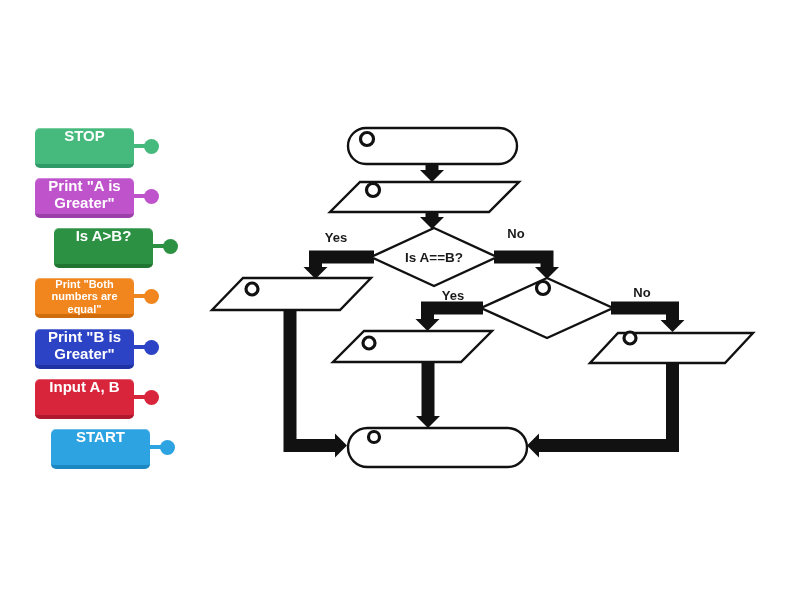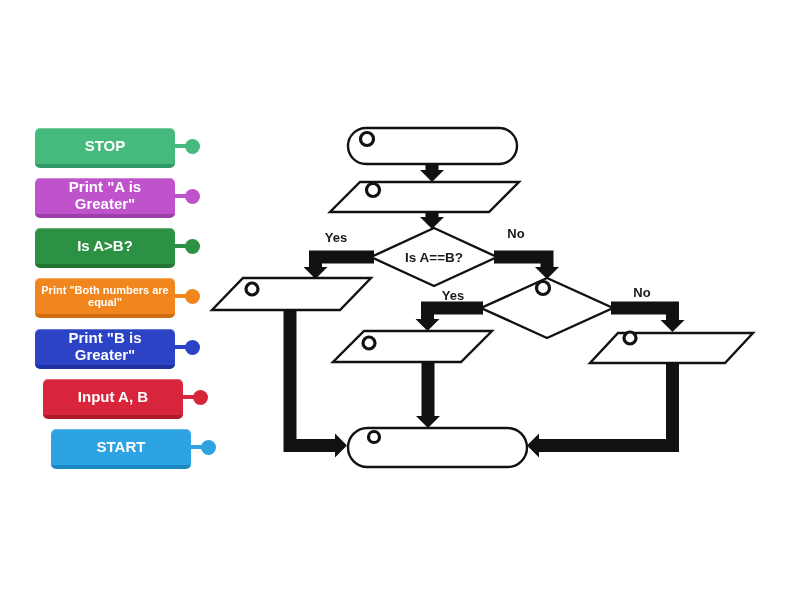--- a/index.html
+++ b/index.html
@@ -2,25 +2,25 @@
 <html><head>
 <meta charset="utf-8">
 <style>
   html,body{margin:0;padding:0;background:#ffffff;}
   body{width:800px;height:600px;position:relative;overflow:hidden;
        font-family:"Liberation Sans",sans-serif;}
   .stage{position:absolute;inset:0;}
 
   
   .card{
-    position:absolute;left:35px;width:140px;height:36px;
+    position:absolute;left:35px;width:99px;height:36px;
     border-radius:5px;background:var(--c);
     border-bottom:4px solid var(--d);
     box-shadow:inset 0 1px 0 rgba(255,255,255,.28);
-    display:flex;align-items:center;justify-content:center;
+    display:flex;align-items:flex-start;justify-content:center;
     color:#ffffff;font-weight:bold;font-size:15px;line-height:1.12;
     text-align:center;cursor:grab;
   }
   .card.small{font-size:11px;}
   .card .card-text{padding:0 4px;}
   .stem{position:absolute;left:100%;top:50%;margin-top:-2px;
         width:13px;height:4px;background:var(--c);}
   .dot{position:absolute;left:calc(100% + 10px);top:50%;
        margin-top:-7.5px;width:15px;height:15px;border-radius:50%;
        background:var(--c);}
@@ -44,36 +44,36 @@
   <div class="card" style="top: 128px; --c: #46ba7d; --d: #2f9a65;">
     <span class="card-text">STOP</span>
     <span class="stem"></span>
     <span class="dot"></span>
   </div>
   <div class="card" style="top: 178px; --c: #bf53cc; --d: #9c3fa9;">
     <span class="card-text">Print "A is Greater"</span>
     <span class="stem"></span>
     <span class="dot"></span>
   </div>
-  <div class="card" style="top: 228px; --c: #2d9144; --d: #207530;">
+  <div class="card" style="top: 228px; margin-left: 19px; --c: #2d9144; --d: #207530;">
     <span class="card-text">Is A&gt;B?</span>
     <span class="stem"></span>
     <span class="dot"></span>
   </div>
   <div class="card small" style="top: 278px; --c: #f1861f; --d: #d06c0c;">
     <span class="card-text">Print "Both numbers are equal"</span>
     <span class="stem"></span>
     <span class="dot"></span>
   </div>
   <div class="card" style="top: 329px; --c: #2b43c4; --d: #1e32a3;">
     <span class="card-text">Print "B is Greater"</span>
     <span class="stem"></span>
     <span class="dot"></span>
   </div>
-  <div class="card" style="top: 379px; margin-left: 8px; --c: #d8253c; --d: #b0192d;">
+  <div class="card" style="top: 379px; --c: #d8253c; --d: #b0192d;">
     <span class="card-text">Input A, B</span>
     <span class="stem"></span>
     <span class="dot"></span>
   </div>
   <div class="card" style="top: 429px; margin-left: 16px; --c: #2da3e2; --d: #1b87c3;">
     <span class="card-text">START</span>
     <span class="stem"></span>
     <span class="dot"></span>
   </div>
 

